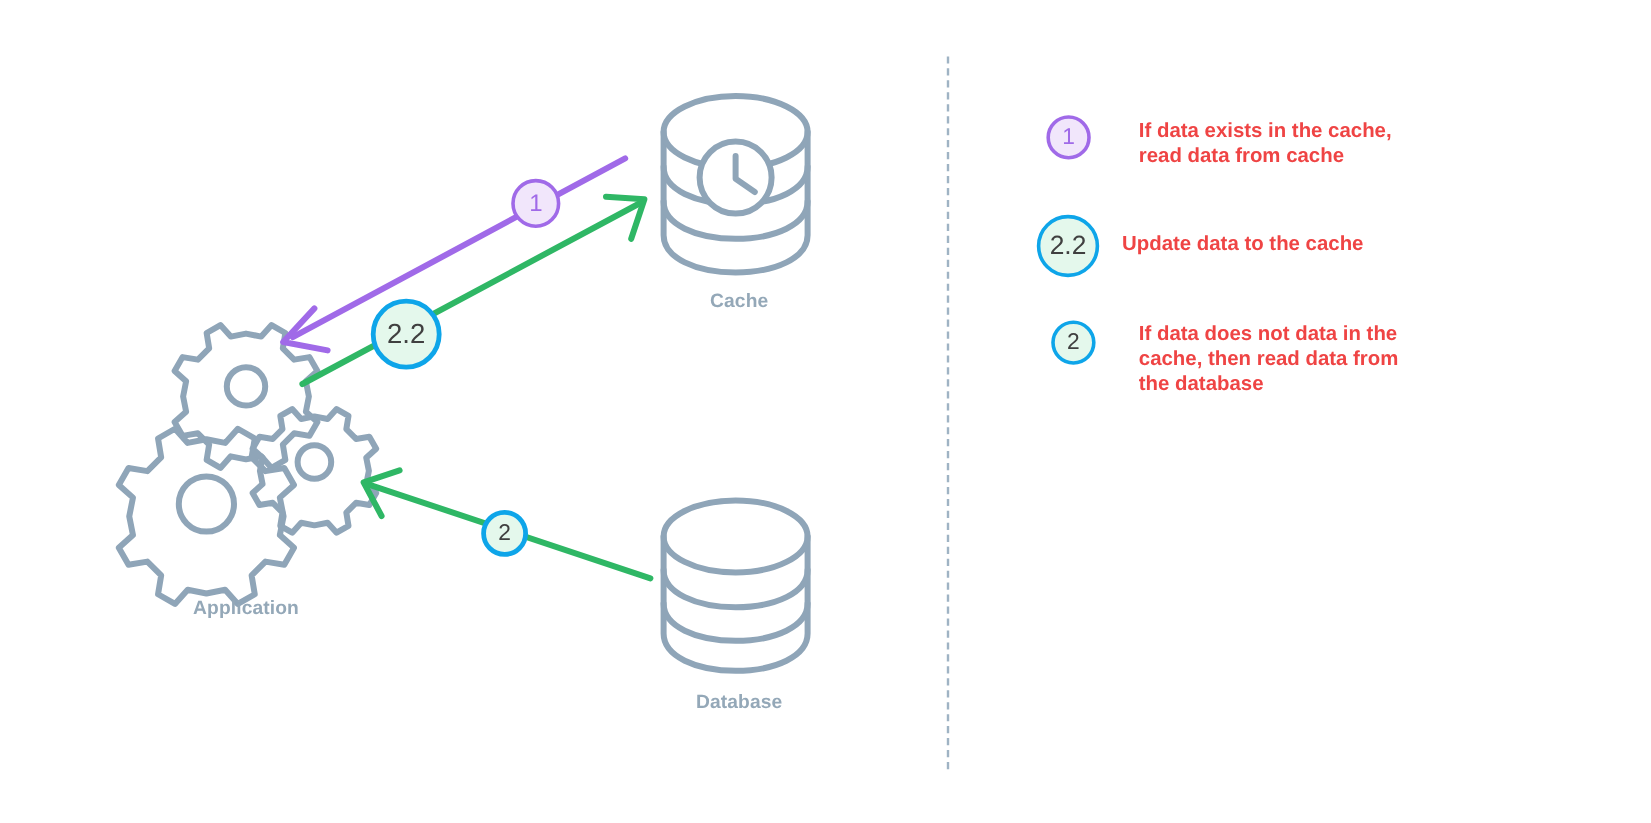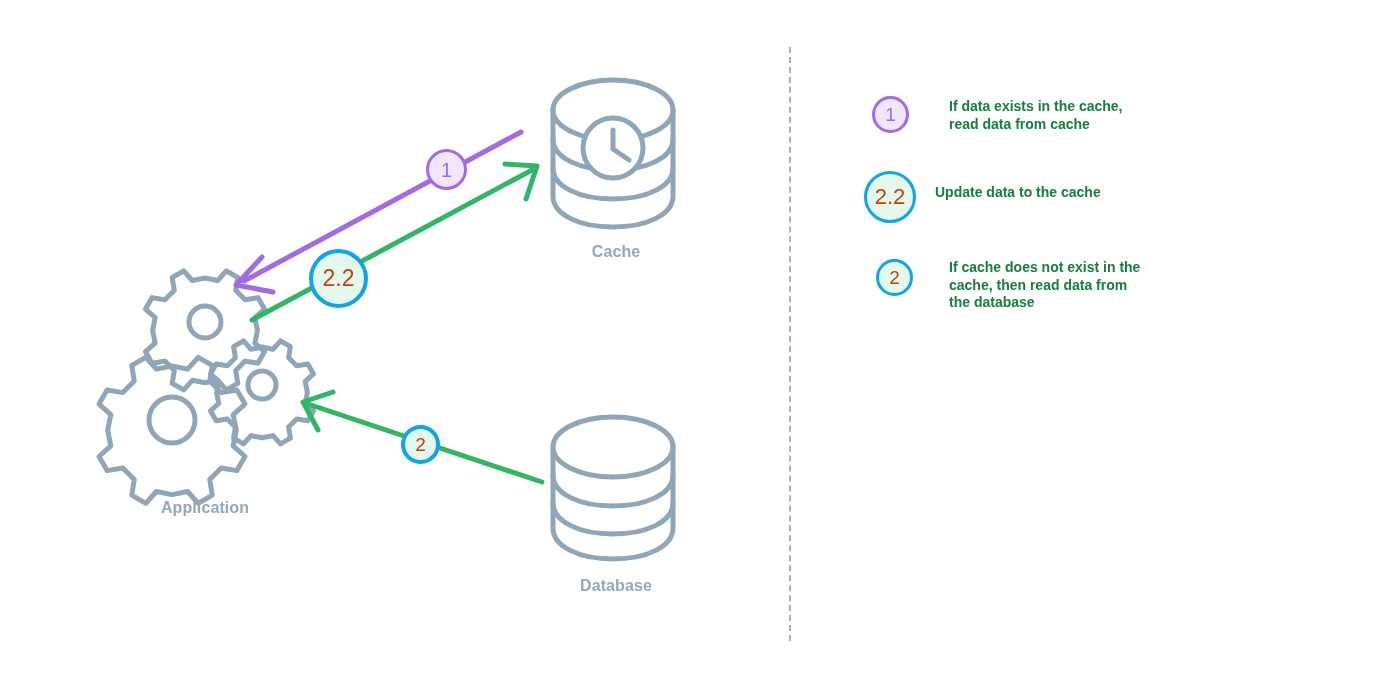--- a/index.html
+++ b/index.html
@@ -63,21 +63,21 @@
     user-select: none;
   }
   .badge-purple {
     border: 3px solid #a06ae8;
     background: #f1e6fb;
     color: #a06ae8;
   }
   .badge-green {
     border: 4px solid #0ea5e9;
     background: #e4f8ec;
-    color: #c2410c;
+    color: #404040;
   }
   #badge-1   { left: 426px; top: 149px; width: 41px; height: 41px; font-size: 20px; }
   #badge-22  { left: 309px; top: 249px; width: 59px; height: 59px; font-size: 23px; }
   #badge-2   { left: 401px; top: 425px; width: 39px; height: 39px; font-size: 19px; }
 
   
   #divider {
     position: absolute;
     left: 789px;
     top: 47px;
@@ -107,23 +107,23 @@
     justify-content: center;
     font-family: "Liberation Sans", sans-serif;
     line-height: 1;
     user-select: none;
   }
   .legend-badge.size-sm { width: 37px; height: 37px; font-size: 19px; border-width: 3px; border-style: solid; }
   .legend-badge.size-lg { width: 52px; height: 52px; font-size: 22px; border-width: 3px; border-style: solid; }
 
   .legend-text {
     font-family: "Liberation Sans", sans-serif;
-    font-size: 14px;
+    font-size: 17px;
     font-weight: bold;
-    color: #15803d;
+    color: #ef4444;
     line-height: 1.25;
     white-space: pre-line;
   }
   #legend-row-1 { margin-bottom: 38px; }
   #legend-row-1 .legend-badge { margin-left: 10px; }
   #legend-row-1 .legend-text  { margin-left: 40px; margin-top: 2px; }
   #legend-row-2 { margin-bottom: 36px; }
   #legend-row-2 .legend-badge { margin-left: 2px; }
   #legend-row-2 .legend-text  { margin-left: 19px; margin-top: 13px; }
   #legend-row-3 .legend-badge { margin-left: 14px; }
@@ -225,19 +225,19 @@
 read data from cache</div>
     </div>
 
     <div class="legend-row" id="legend-row-2">
       <div class="legend-badge size-lg badge-green">2.2</div>
       <div class="legend-text">Update data to the cache</div>
     </div>
 
     <div class="legend-row" id="legend-row-3">
       <div class="legend-badge size-sm badge-green">2</div>
-      <div class="legend-text">If cache does not exist in the
+      <div class="legend-text">If data does not data in the
 cache, then read data from
 the database</div>
     </div>
   </div>
 
 </div>
 
 </body></html>

